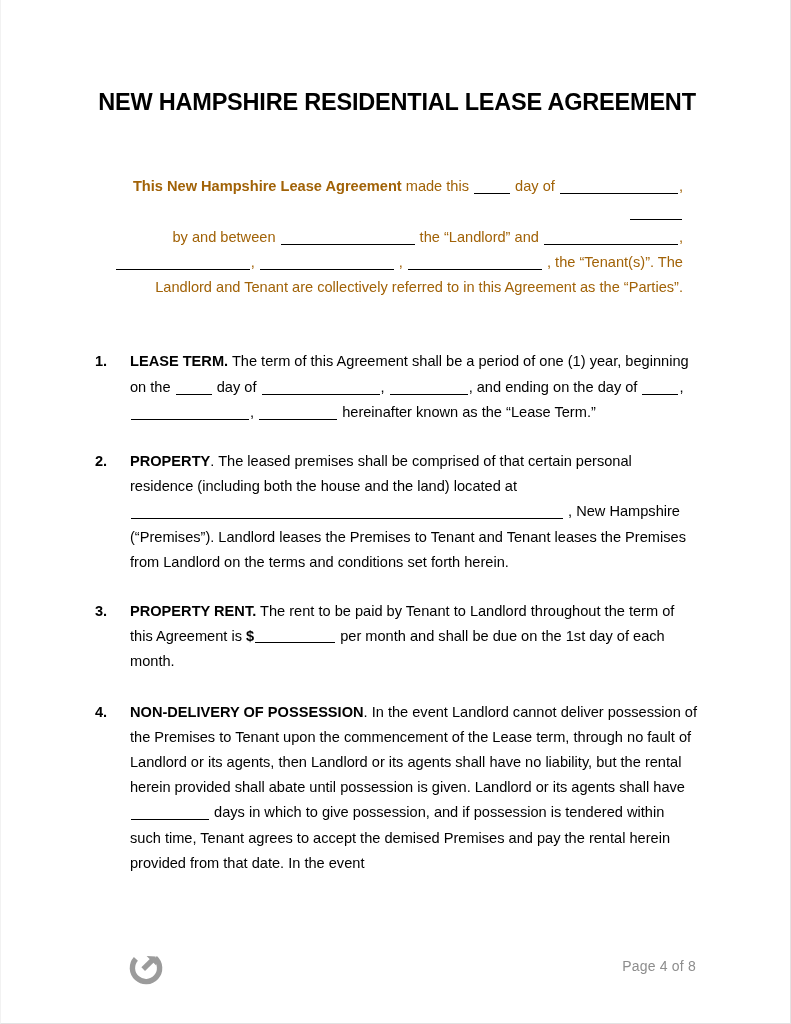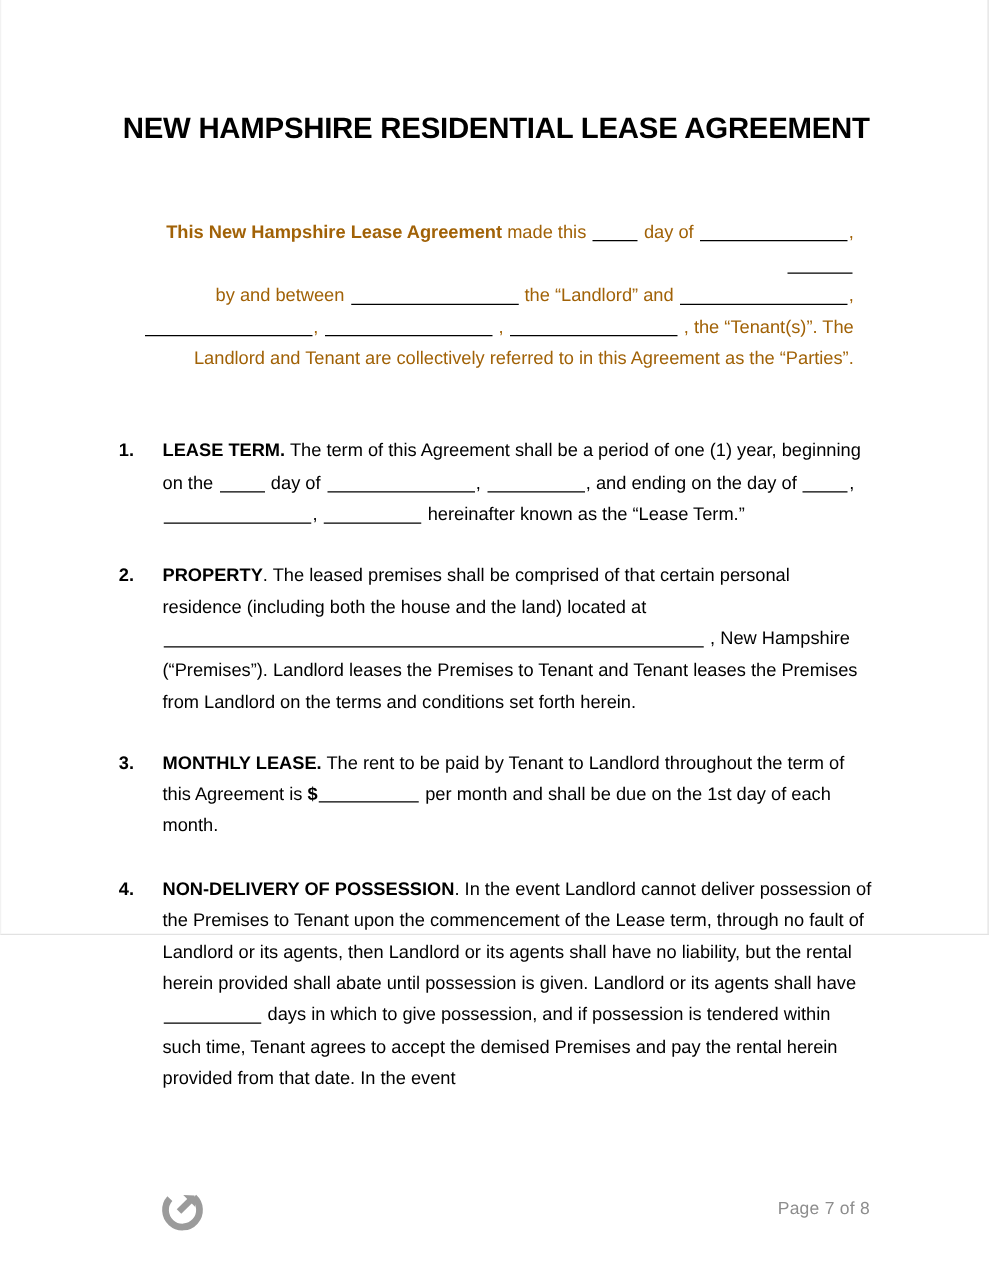--- a/index.html
+++ b/index.html
@@ -11,21 +11,21 @@
     width: 791px;
     height: 1024px;
     font-family: "Liberation Sans", sans-serif;
     overflow: hidden;
   }
 
   .page {
     position: relative;
     box-sizing: border-box;
     width: 791px;
-    height: 748px;
+    height: 1024px;
     background: #ffffff;
     border-right: 1px solid #e2e2e2;
     border-bottom: 1px solid #e2e2e2;
     border-left: 1px solid #f2f2f2;
     padding: 0;
   }
 
   .content {
     position: absolute;
     left: 94px;
@@ -144,34 +144,34 @@
       <div class="sec-body"><span class="b">LEASE TERM.</span><span> The term of this Agreement shall be a period of one (1) year, beginning on the </span><span class="blank bl-xs"></span><span> day of </span><span class="blank bl-lg"></span><span>, </span><span class="blank bl-md"></span><span>, and ending on the day of </span><span class="blank bl-xs"></span><span>, </span><span class="blank bl-lg"></span><span>, </span><span class="blank bl-md"></span><span> hereinafter known as the “Lease Term.”</span></div>
     </div>
 
     <div class="section s2">
       <div class="sec-num">2.</div>
       <div class="sec-body"><span class="b">PROPERTY</span><span>.  The leased premises shall be comprised of that certain personal residence (including both the house and the land) located at </span><br><span class="blank bl-addr"></span><span> , New Hampshire (“Premises”). Landlord leases the Premises to Tenant and Tenant leases the Premises from Landlord on the terms and conditions set forth herein.</span></div>
     </div>
 
     <div class="section s3">
       <div class="sec-num">3.</div>
-      <div class="sec-body"><span class="b">MONTHLY LEASE.</span><span>  The rent to be paid by Tenant to Landlord throughout the term of this Agreement is </span><span class="b">$</span><span class="blank bl-rent"></span><span> per month and shall be due on the 1st day of each month.</span></div>
+      <div class="sec-body"><span class="b">PROPERTY RENT.</span><span>  The rent to be paid by Tenant to Landlord throughout the term of this Agreement is </span><span class="b">$</span><span class="blank bl-rent"></span><span> per month and shall be due on the 1st day of each month.</span></div>
     </div>
 
     <div class="section s4">
       <div class="sec-num">4.</div>
       <div class="sec-body"><span class="b">NON-DELIVERY OF POSSESSION</span><span>.  In the event Landlord cannot deliver possession of the Premises to Tenant upon the commencement of the Lease term, through no fault of Landlord or its agents, then Landlord or its agents shall have no liability, but the rental herein provided shall abate until possession is given. Landlord or its agents shall have </span><span class="blank bl-md"></span><span> days in which to give possession, and if possession is tendered within such time, Tenant agrees to accept the demised Premises and pay the rental herein provided from that date.  In the event</span></div>
     </div>
 
   </div>
 
   <div class="footer">
     <div class="logo">
       <svg viewBox="0 0 34 34" width="34" height="34" aria-hidden="true">
         <path d="M17 3.4 A13.6 13.6 0 1 0 30.6 17" fill="none" stroke="#9b9b9b" stroke-width="5.4" stroke-linecap="butt" transform="rotate(-48 17 17)"></path>
         <path d="M14.2 18.2 L24.4 8.2" fill="none" stroke="#9b9b9b" stroke-width="5.2" stroke-linecap="butt"></path>
         <path d="M26.6 5.4 L27.2 14.6 L17.6 5.0 Z" fill="#9b9b9b"></path>
       </svg>
     </div>
-    <div class="page-num">Page 7 of 8</div>
+    <div class="page-num">Page 4 of 8</div>
   </div>
 
 </div>
 
 </body></html>

